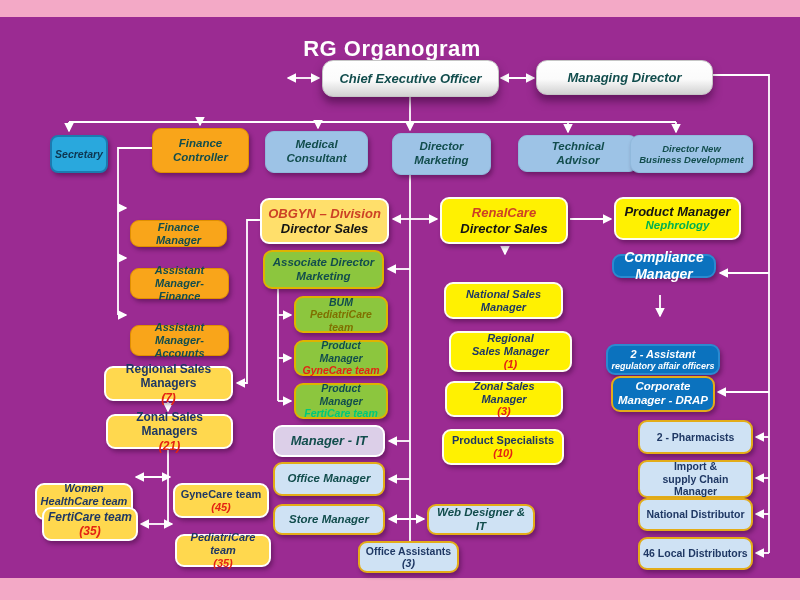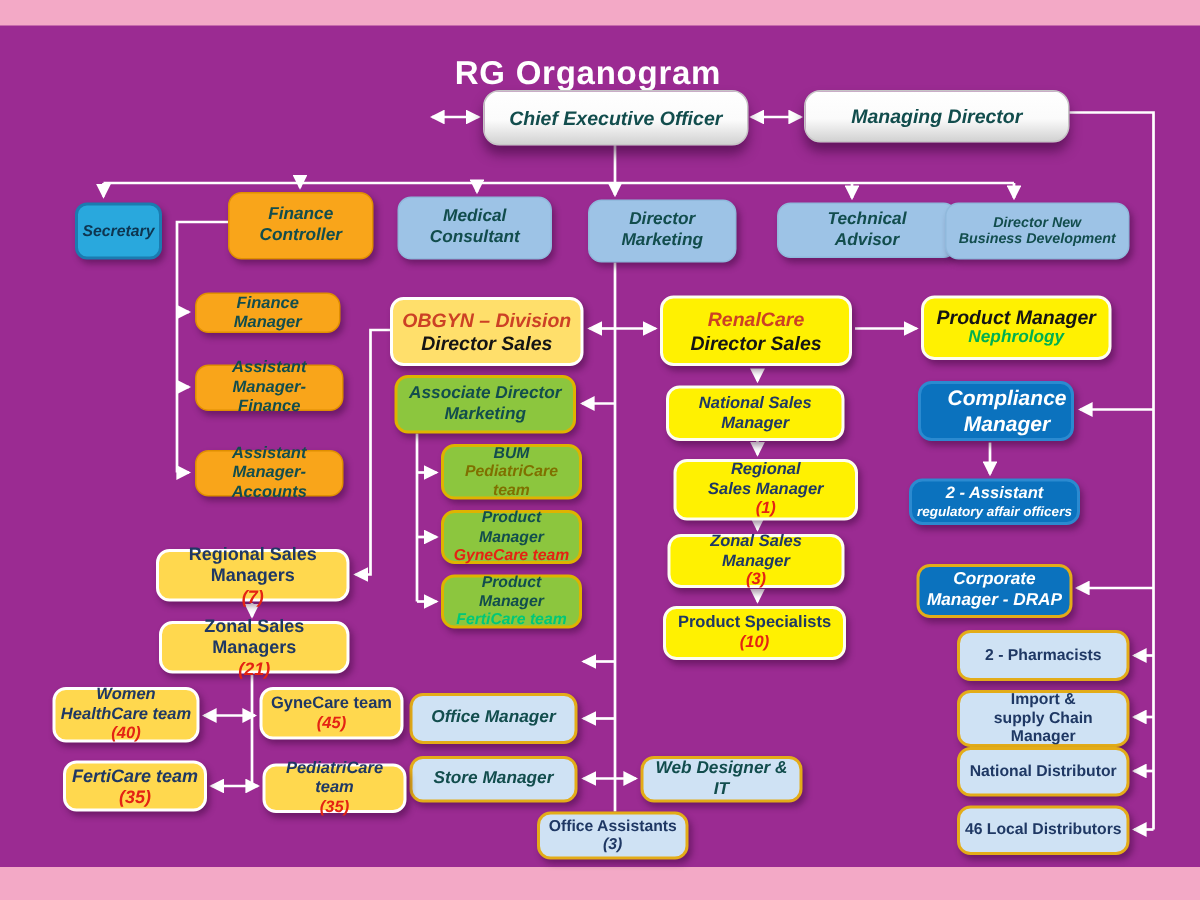--- a/index.html
+++ b/index.html
@@ -33,21 +33,21 @@
   .lav{background:#dccfe8;border:2px solid #ffffff;color:#124d4d;}
   .pale{background:#cfe2f4;border:2px solid #e3ac18;color:#124d4d;}
   .blue{background:#0b72be;border:2px solid #2b8ad0;color:#ffffff;}
   .blue.goldb{border:2px solid #e3ac18;}
   
   .t-redorange{color:#cc4125;} .t-black{color:#141414;} .t-navy{color:#1f3864;}
   .t-olive{color:#7f7000;} .t-red{color:#e42313;} .t-green{color:#00b050;}
   .t-spring{color:#00c878;} .t-teal{color:#124d4d;}
   
   .fs14{font-size:14px;} .fs13{font-size:13px;} .fs12{font-size:12px;}
-  .fs115{font-size:11.5px;} .fs11{font-size:11px;} .fs105{font-size:10.5px;}
+  .fs115{font-size:11.5px;} .fs11{font-size:11px;margin-top:25px;} .fs105{font-size:10.5px;}
   .fs95{font-size:9.5px;} .fs9{font-size:9px;}
 </style>
 </head>
 <body>
 
 <div class="stage">
   <div class="bar top"></div>
   <div class="bar bottom"></div>
   <div class="title">RG Organogram</div>
 
@@ -161,20 +161,23 @@
   </div>
   <div class="node green fs105" style="left:294px;top:340px;width:94px;height:36px;">
     <span class="t-teal">Product Manager</span>
     <span class="t-red">GyneCare team</span>
   </div>
   <div class="node green fs105" style="left:294px;top:383px;width:94px;height:36px;">
     <span class="t-teal">Product Manager</span>
     <span class="t-spring">FertiCare team</span>
   </div>
 
+  <div class="node lav fs13" style="left:273px;top:425px;width:112px;height:32px;">
+      <span>Manager - IT</span>
+    </div>
   <div class="node pale fs115" style="left:273px;top:462px;width:112px;height:34px;">
       <span>Office Manager</span>
     </div>
   <div class="node pale fs115" style="left:273px;top:504px;width:112px;height:31px;">
       <span>Store Manager</span>
     </div>
   <div class="node pale fs115" style="left:427px;top:504px;width:108px;height:31px;">
       <span>Web Designer &amp; IT</span>
     </div>
   <div class="node pale fs105" style="left:358px;top:541px;width:101px;height:32px;font-style:normal;">
@@ -201,21 +204,21 @@
   </div>
   <div class="node yellow fs11" style="left:442px;top:404px;width:122px;height:36px;font-style:normal;">
     <span>Product Specialists</span>
     <span class="t-red" style="font-style:italic;">(10)</span>
   </div>
 
   <div class="node yellow fs13" style="left:614px;top:197px;width:127px;height:43px;">
     <span class="t-black">Product Manager</span>
     <span class="t-green fs115">Nephrology</span>
   </div>
-  <div class="node blue fs14" style="left:612px;top:254px;width:104px;height:40px;align-items:flex-end;">
+  <div class="node blue fs14" style="left:612px;top:254px;width:104px;height:24px;">
       <span>Compliance
 Manager</span>
     </div>
   <div class="node blue fs11" style="left:606px;top:319px;width:114px;height:31px;">
     <span>2 - Assistant</span>
     <span class="fs9">regulatory affair officers</span>
   </div>
   <div class="node blue goldb fs115" style="left:611px;top:376px;width:104px;height:36px;">
       <span>Corporate
 Manager - DRAP</span>

